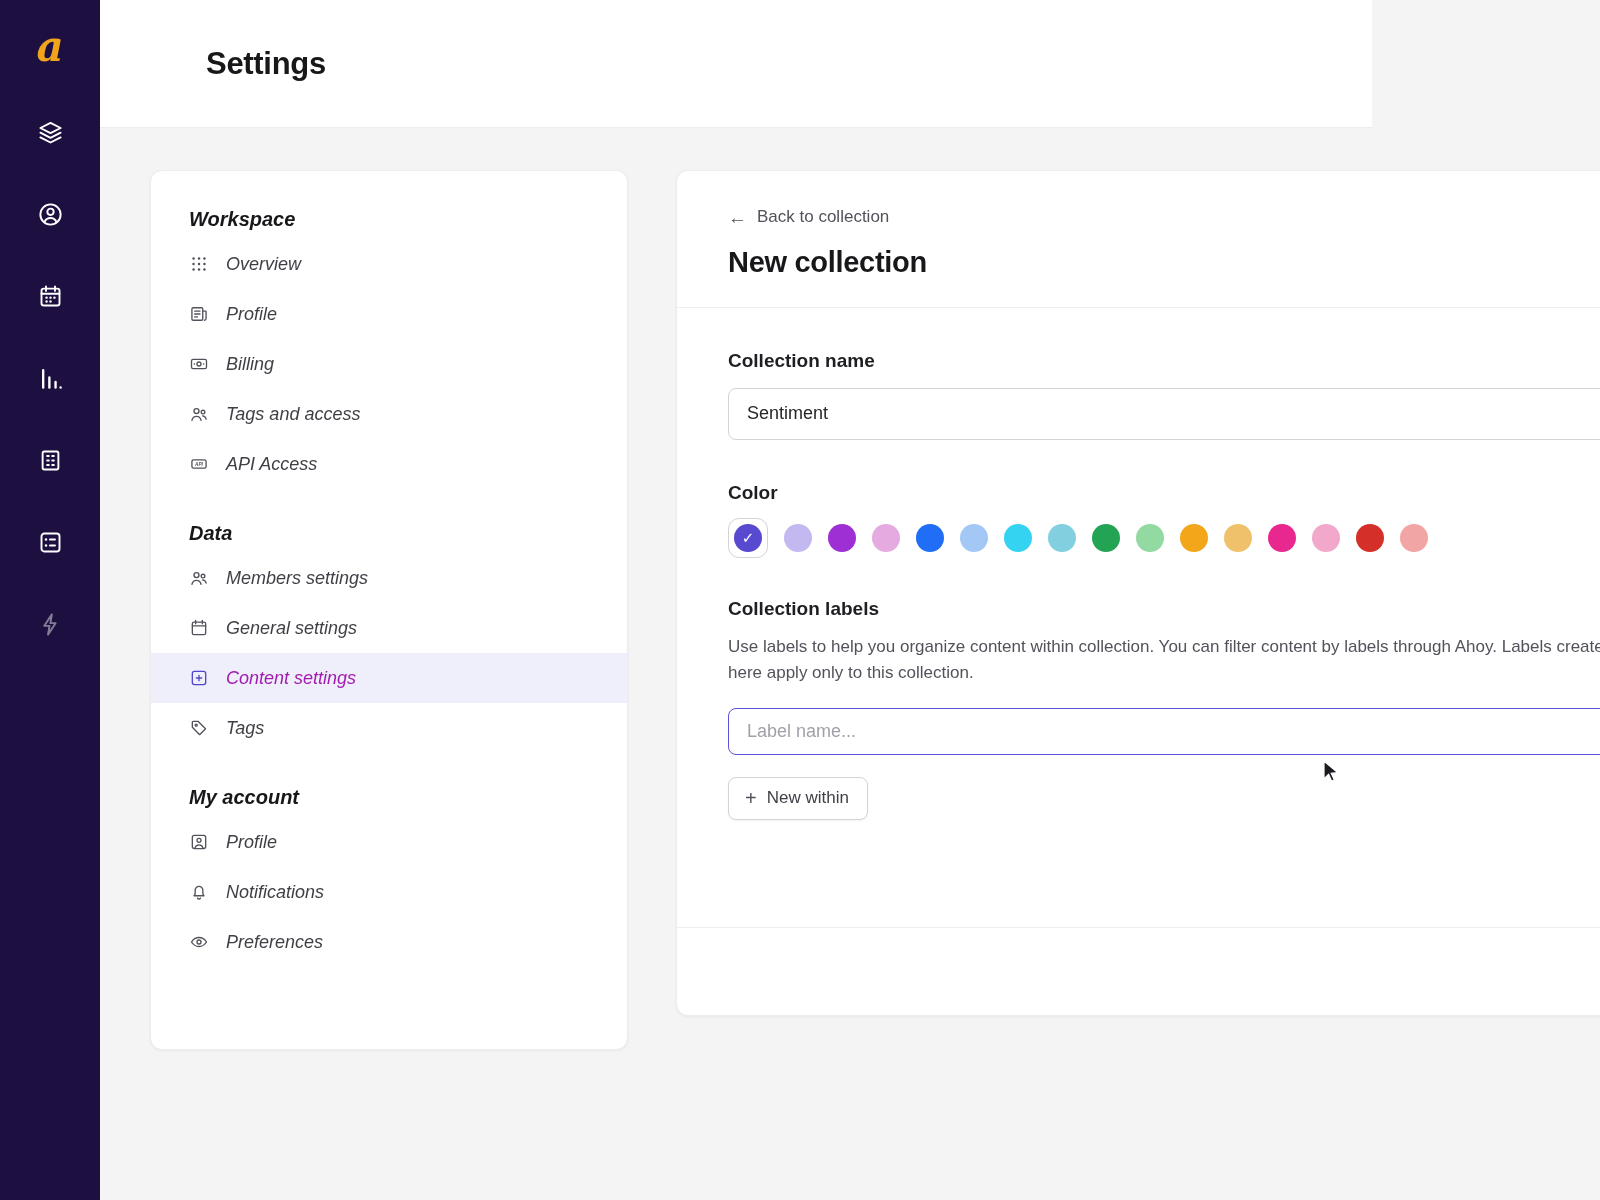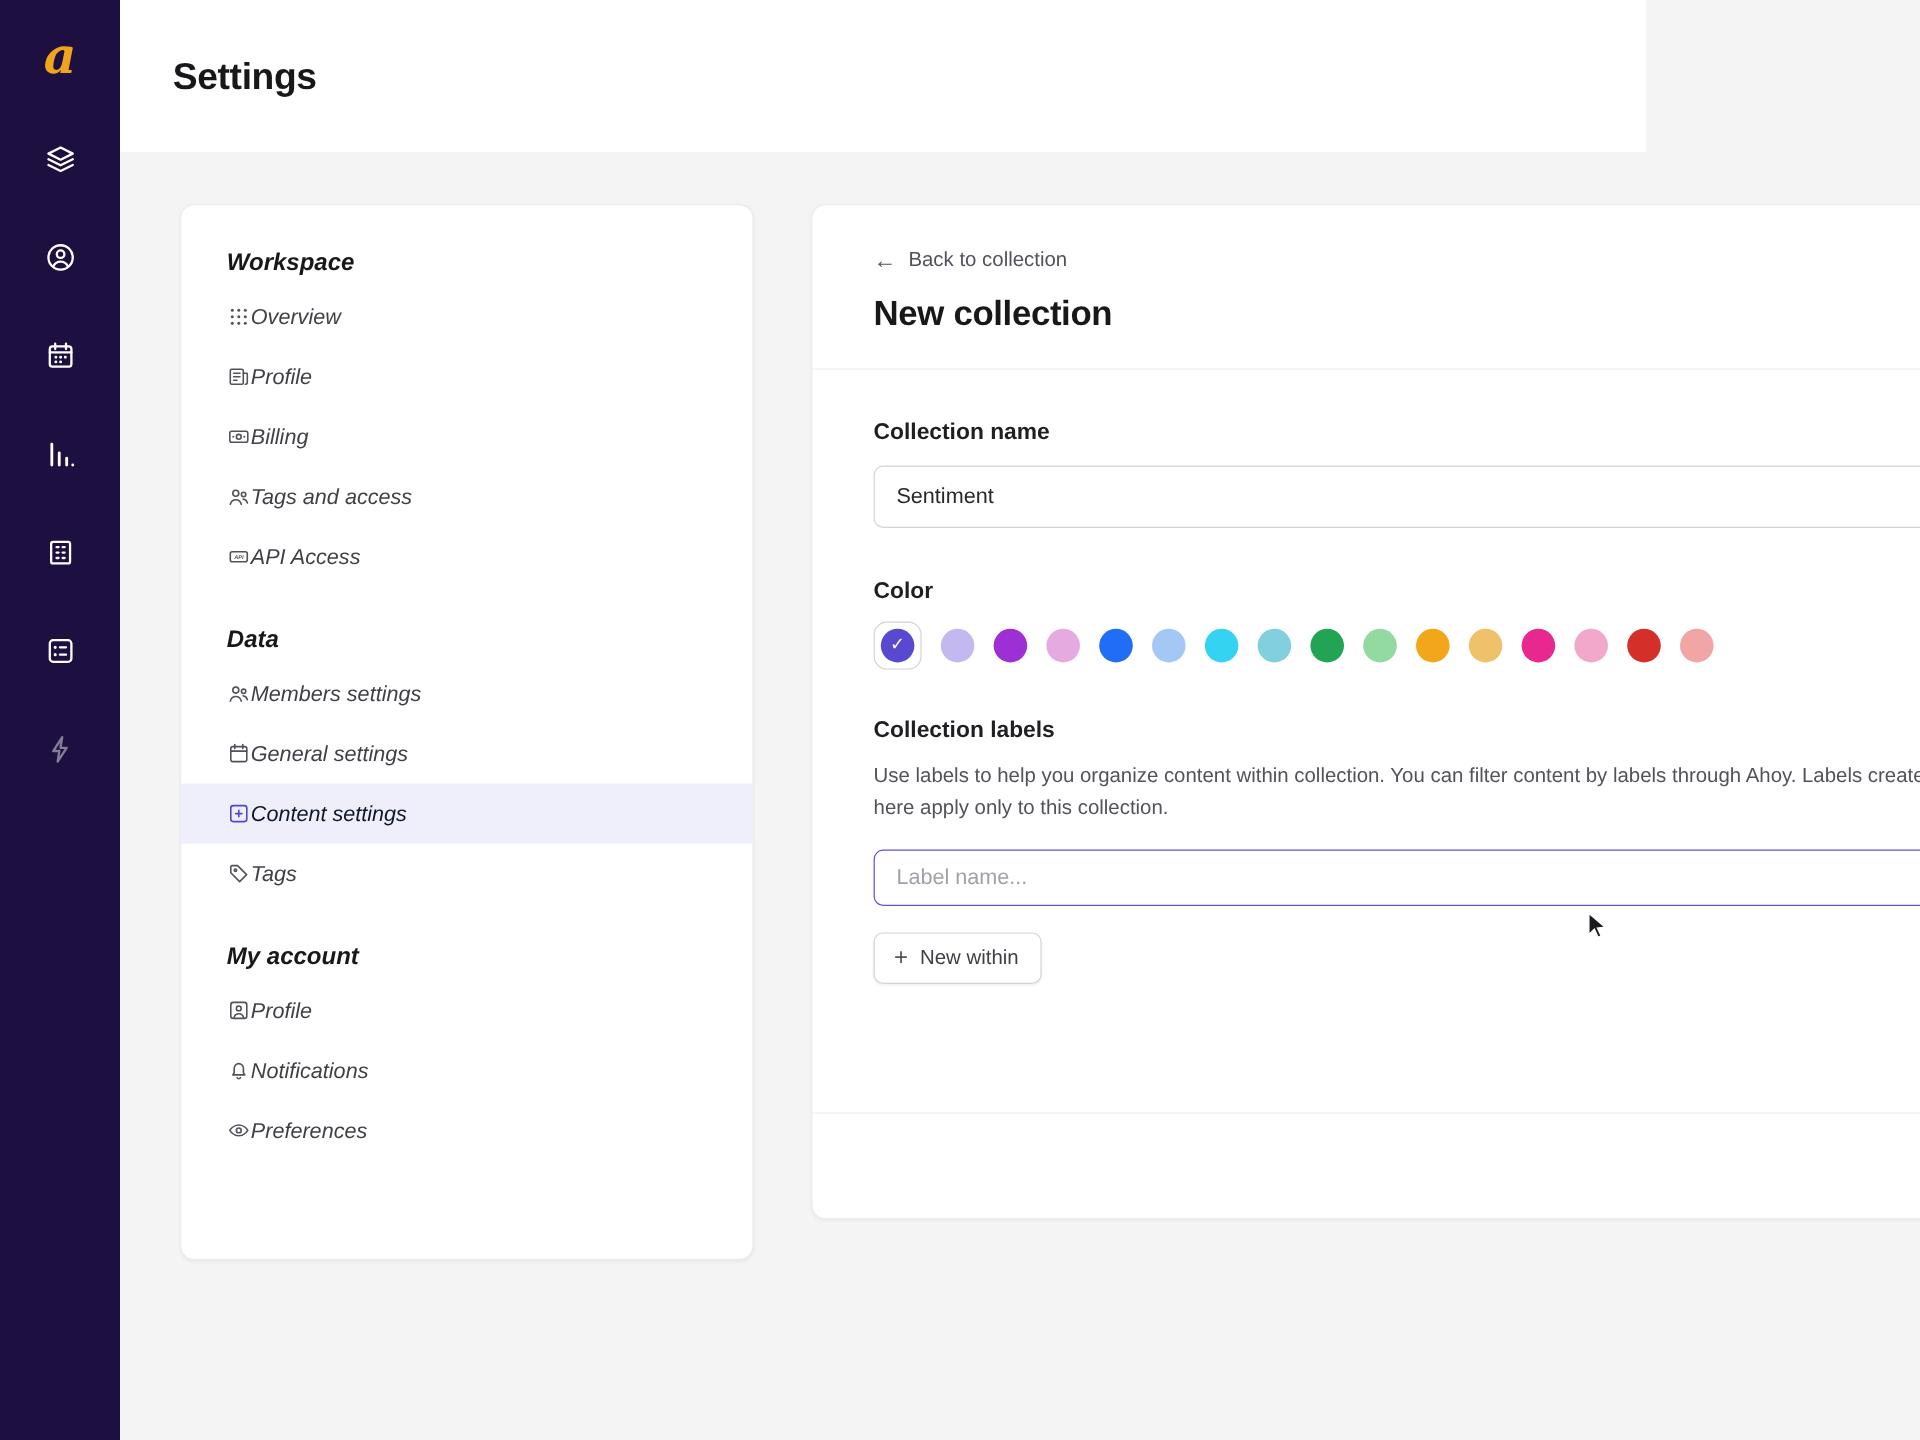--- a/index.html
+++ b/index.html
@@ -25,46 +25,46 @@
   .app-icon {
     width: 48px; height: 48px; display: flex; align-items: center; justify-content: center;
     margin-bottom: 34px; border-radius: 10px; cursor: pointer;
   }
   .app-icon svg { width: 27px; height: 27px; }
   .app-icon.dim { opacity: 0.45; }
 
   
   .top-header {
     position: absolute; left: 100px; top: 0; width: 1272px; height: 128px;
-    background: #ffffff; display: flex; align-items: center; padding-left: 44px;
+    background: #ffffff; display: flex; align-items: center; padding-left: 106px;
     border-bottom: 1px solid #ededf0;
   }
   .page-title { font-size: 31px; font-weight: 700; letter-spacing: -0.3px; }
 
   
   .card {
     background: #fff; border: 1px solid #ececee; border-radius: 12px;
     box-shadow: 0 1px 3px rgba(24,24,27,0.05);
   }
   .nav-card {
     position: absolute; left: 150px; top: 170px; width: 478px; height: 880px;
     padding: 30px 0 0 0;
     font-style: italic;
   }
   .nav-section-heading {
     font-size: 20px; font-weight: 700; color: #18181b;
     padding: 0 0 6px 38px; margin-top: 30px; line-height: 28px;
   }
   .nav-section-heading:first-child { margin-top: 4px; }
   .nav-row {
-    height: 50px; display: flex; align-items: center; 
+    height: 50px; display: flex; align-items: center; gap: 17px;
     padding-left: 38px; font-size: 18px; color: #3f3f46; cursor: pointer;
   }
   .nav-row svg { width: 20px; height: 20px; flex: 0 0 auto; color: #52525b; }
-  .nav-row.active { background: #efeefb; color: #0f172a; }
+  .nav-row.active { background: #efeefb; color: #a21caf; }
   .nav-row.active svg { color: #5246cc; }
 
   
   .detail-card {
     position: absolute; left: 676px; top: 170px; width: 990px; height: 846px;
   }
   .panel-head { padding: 36px 0 0 51px; }
   .back-link {
     display: inline-flex; align-items: center; gap: 10px;
     font-size: 17px; color: #52525b; cursor: pointer;

